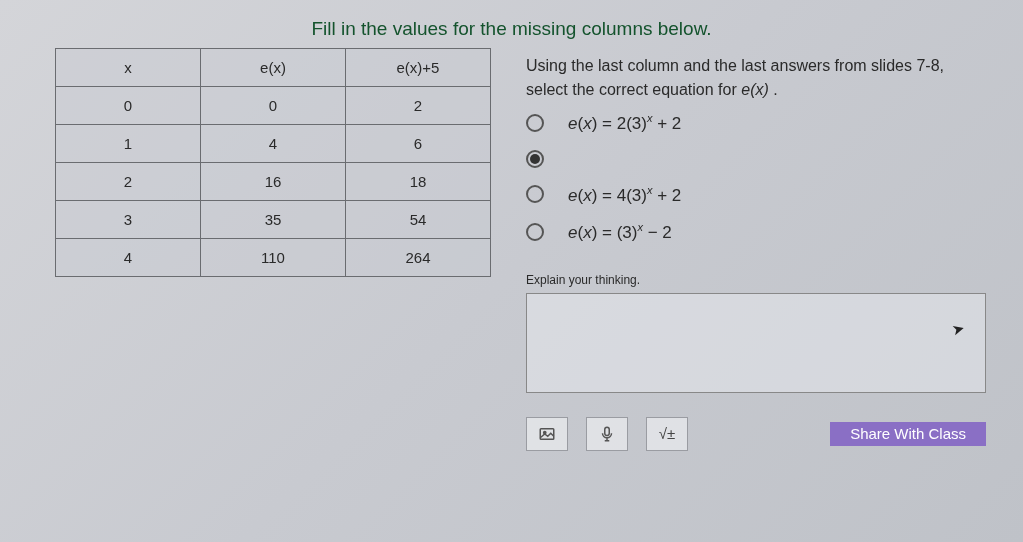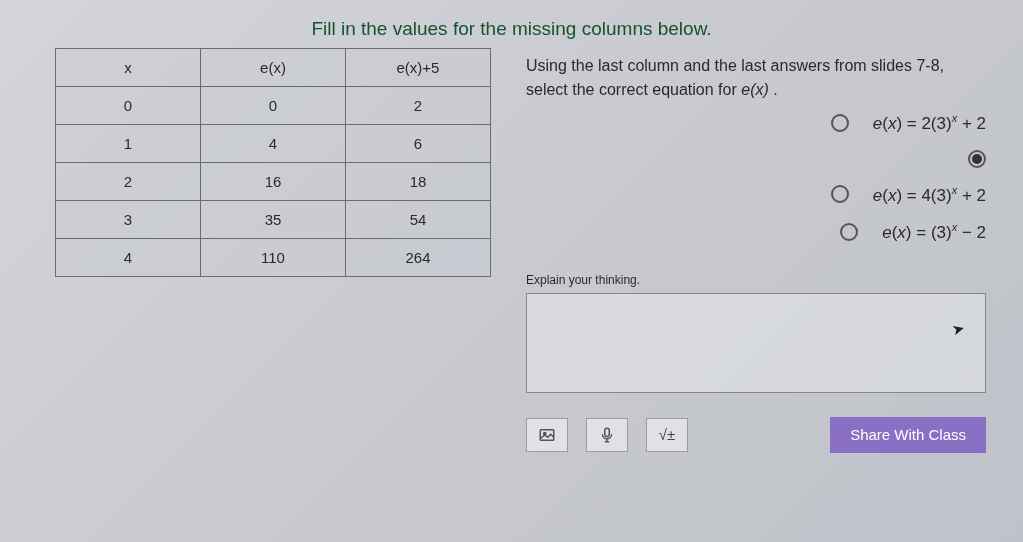--- a/index.html
+++ b/index.html
@@ -54,21 +54,20 @@
 }
 .prompt i { font-style: italic; }
 
 .options { margin-bottom: 22px; }
 .option {
   display: flex;
   align-items: center;
   gap: 24px;
   padding: 8px 0;
   cursor: pointer;
-  justify-content: flex-end;
 }
 .radio {
   width: 18px; height: 18px;
   border: 2px solid #555;
   border-radius: 50%;
   display: inline-flex;
   align-items: center;
   justify-content: center;
   flex-shrink: 0;
 }
@@ -120,21 +119,21 @@
   display: flex;
   align-items: center;
   justify-content: center;
   font-size: 15px;
   color: #444;
   cursor: pointer;
 }
 .tb-btn svg { width: 18px; height: 18px; }
 .spacer { flex: 1; }
 .share-btn {
-  height: 36px;
+  height: 24px;
   padding: 0 20px;
   background: #8a6fc5;
   color: #fff;
   font-size: 15px;
   border: none;
   cursor: pointer;
   display: flex;
   align-items: center;
 }
 </style>

